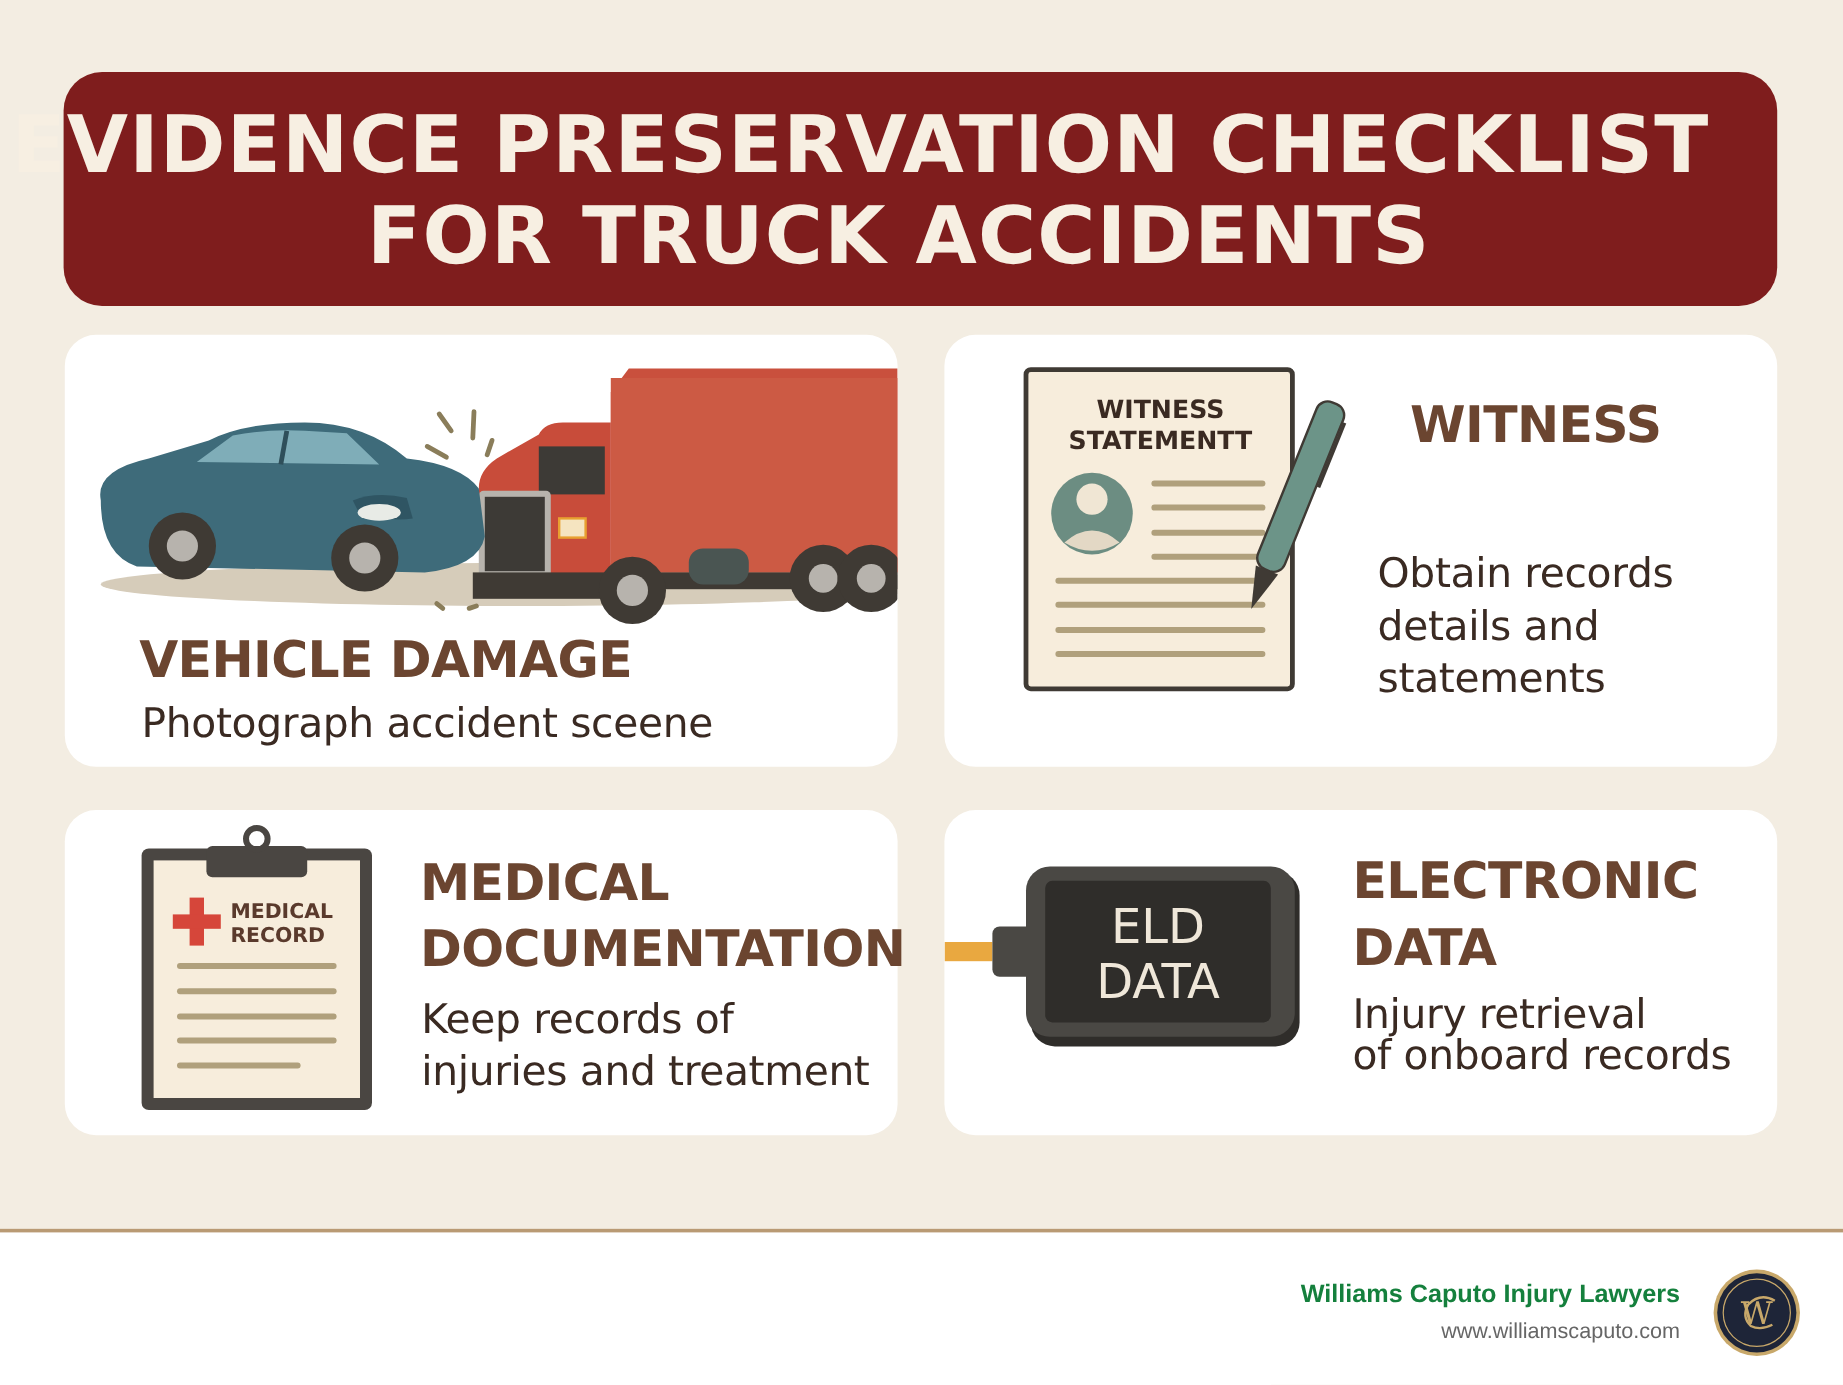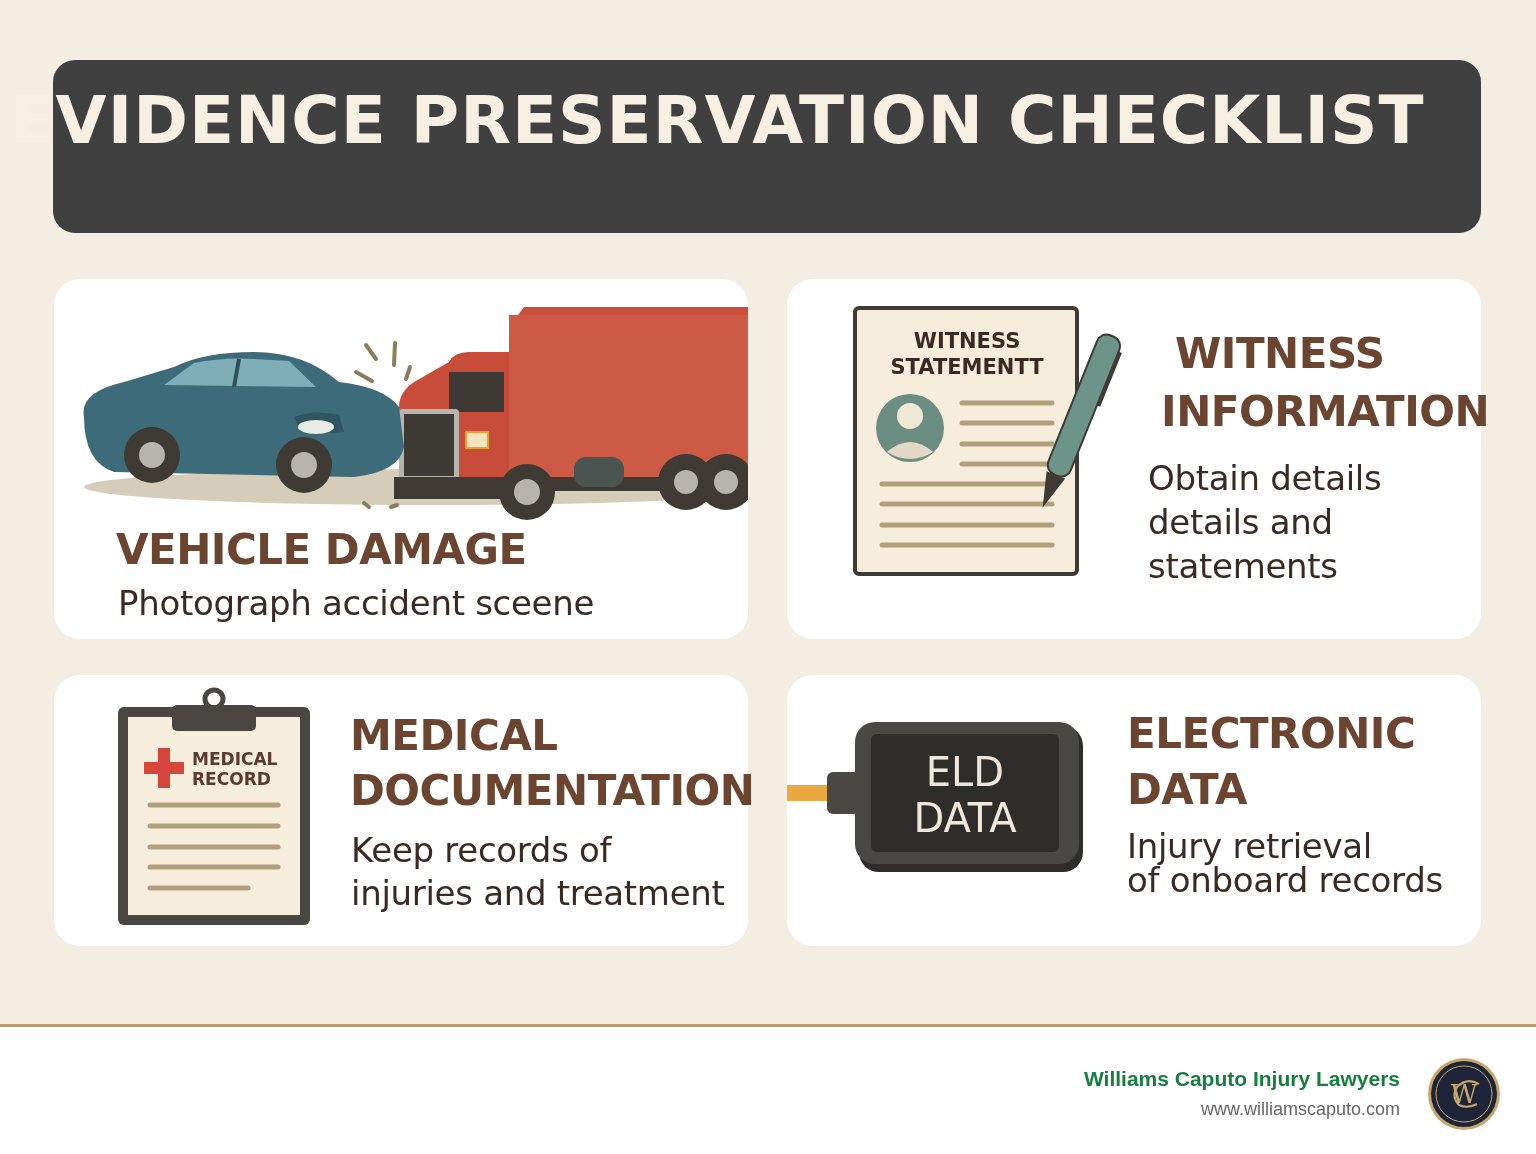--- a/index.html
+++ b/index.html
@@ -1,19 +1,19 @@
 <!DOCTYPE html>
 <html><head>
 <meta charset="utf-8">
 <style>
   html, body { margin:0; padding:0; }
   body { width:1536px; height:1154px; position:relative; overflow:hidden; background:#ffffff; font-family:"DejaVu Sans", sans-serif; }
   .poster { position:absolute; left:0; top:0; width:1536px; height:1024px; background:#f3ede2; }
   .divider { position:absolute; left:0; top:1024px; width:1536px; height:3px; background:#b99a74; }
-  .title-bar { position:absolute; left:53px; top:60px; width:1428px; height:173px; background:#404040; border-radius:22px; }
+  .title-bar { position:absolute; left:53px; top:60px; width:1428px; height:195px; background:#7f1d1d; border-radius:32px; }
   .title-line { position:absolute; left:0; width:100%; text-align:center; color:#f7efe2; font-family:"DejaVu Sans", sans-serif; font-weight:bold; font-size:66px; letter-spacing:1px; line-height:1; }
   .t1 { top:28px; left:-50px; }
   .t2 { top:104px; left:-18px; }
   .card { position:absolute; background:#ffffff; border-radius:26px; }
   .c1 { left:54px; top:279px; width:694px; height:360px; overflow:hidden; }
   .c2 { left:787px; top:279px; width:694px; height:360px; }
   .c3 { left:54px; top:675px; width:694px; height:271px; }
   .c4 { left:787px; top:675px; width:694px; height:271px; overflow:hidden; }
   .heading { position:absolute; color:#6b4530; font-family:"DejaVu Sans", sans-serif; font-weight:bold; font-size:42px; line-height:54px; letter-spacing:-0.5px; }
   .desc { position:absolute; color:#3a2a22; font-family:"DejaVu Sans", sans-serif; font-size:34px; line-height:43px; letter-spacing:-0.3px; }
@@ -23,20 +23,21 @@
   .logo { position:absolute; left:1427px; top:1057px; width:74px; height:74px; }
   svg { display:block; }
 </style>
 </head>
 <body>
 
 <div class="poster">
 
   <div class="title-bar">
     <div class="title-line t1">EVIDENCE PRESERVATION CHECKLIST</div>
+    <div class="title-line t2">FOR TRUCK ACCIDENTS</div>
   </div>
 
   <div class="card c1">
     <svg width="694" height="240" viewBox="0 0 694 240" style="position:absolute;left:0;top:18px;">
 
       <ellipse cx="380" cy="190" rx="350" ry="18" fill="#d6ccba"></ellipse>
 
       <path d="M455 30 L470 10 L700 10 L700 180 L455 180 Z" fill="#c9503d"></path>
       <rect x="455" y="18" width="245" height="162" fill="#cc5a44"></rect>
       <rect x="455" y="180" width="245" height="14" fill="#3f3a34"></rect>
@@ -99,22 +100,21 @@
         <line x1="35" y1="241" x2="205" y2="241"></line>
       </g>
 
       <g transform="translate(265,32) rotate(22)">
         <rect x="-12" y="0" width="24" height="150" rx="10" fill="#6c9488" stroke="#3f3a34" stroke-width="2"></rect>
         <path d="M-10 150 L10 150 L0 185 Z" fill="#3f3a34"></path>
         <line x1="14" y1="12" x2="14" y2="70" stroke="#3f3a34" stroke-width="3"></line>
       </g>
     </svg>
     <div class="heading" style="left:388px;top:48px;">WITNESS</div>
-    <div class="heading" style="left:374px;top:106px;">INFORMATION</div>
-    <div class="desc" style="left:361px;top:178px;">Obtain details</div>
+    <div class="desc" style="left:361px;top:178px;">Obtain records</div>
     <div class="desc" style="left:361px;top:222px;">details and</div>
     <div class="desc" style="left:361px;top:266px;">statements</div>
   </div>
 
   <div class="card c3">
     <svg width="200" height="245" viewBox="0 0 200 245" style="position:absolute;left:62px;top:10px;">
       <rect x="2" y="22" width="192" height="218" rx="6" fill="#4a4642"></rect>
       <rect x="12" y="32" width="172" height="198" fill="#f7eddc"></rect>
       <rect x="56" y="20" width="84" height="26" rx="5" fill="#4a4642"></rect>
       <circle cx="98" cy="14" r="9" fill="none" stroke="#4a4642" stroke-width="5"></circle>

